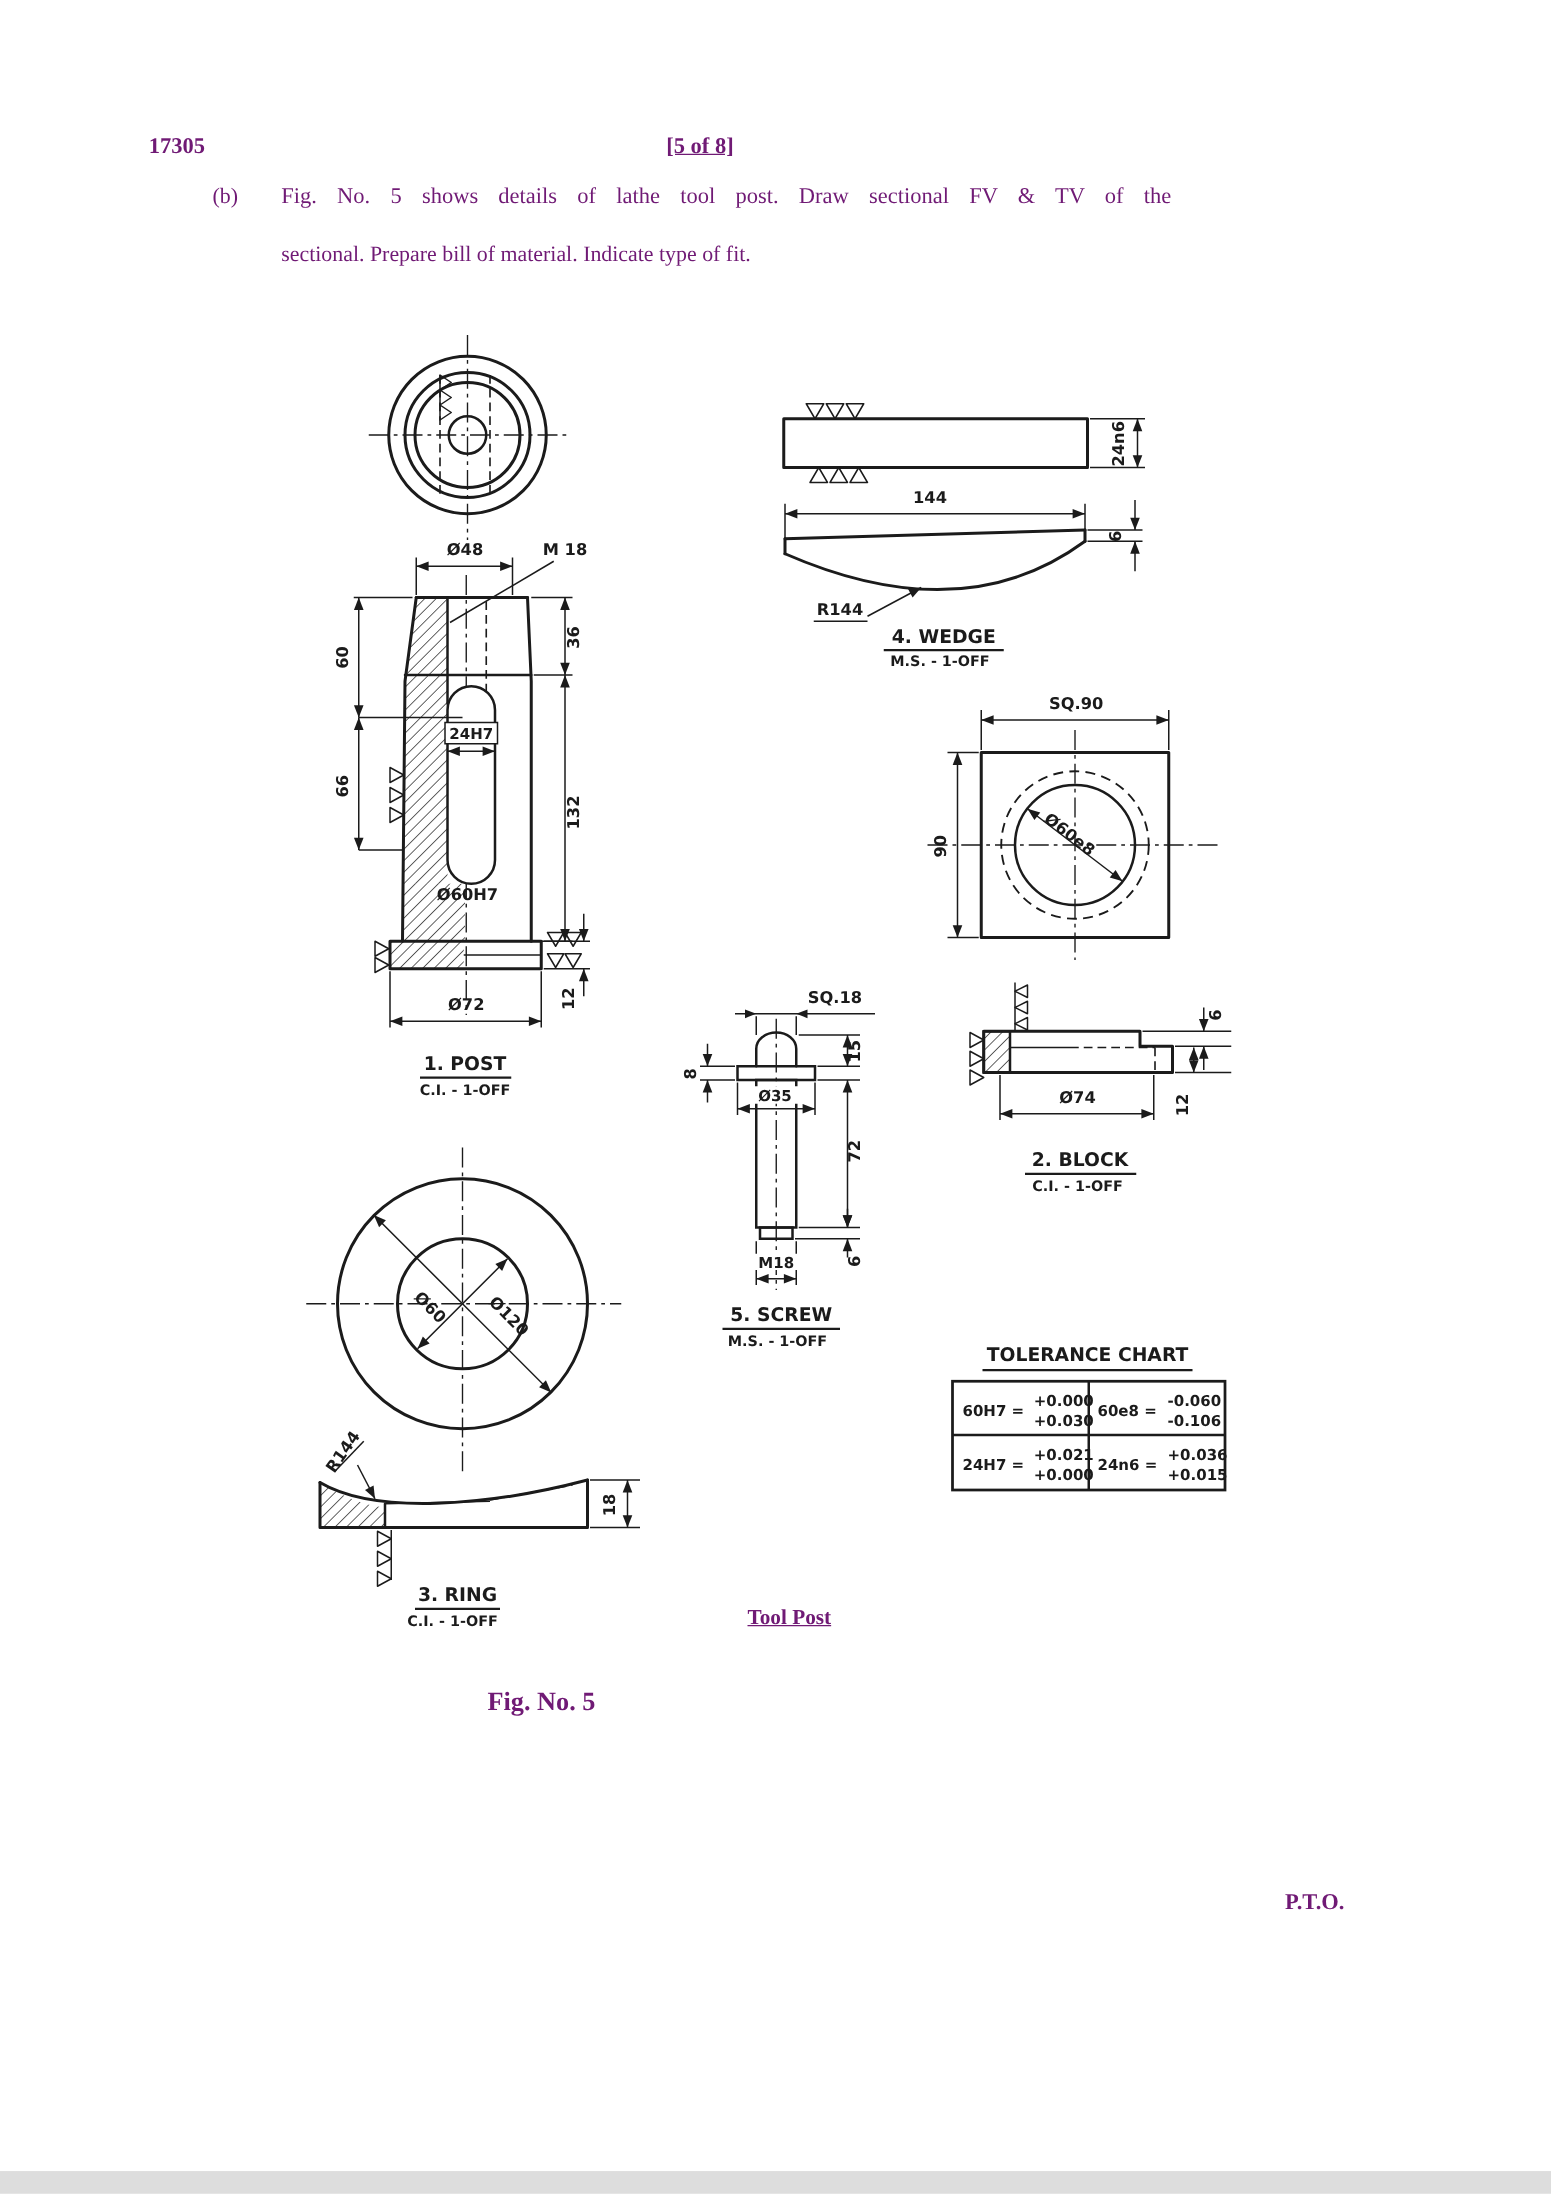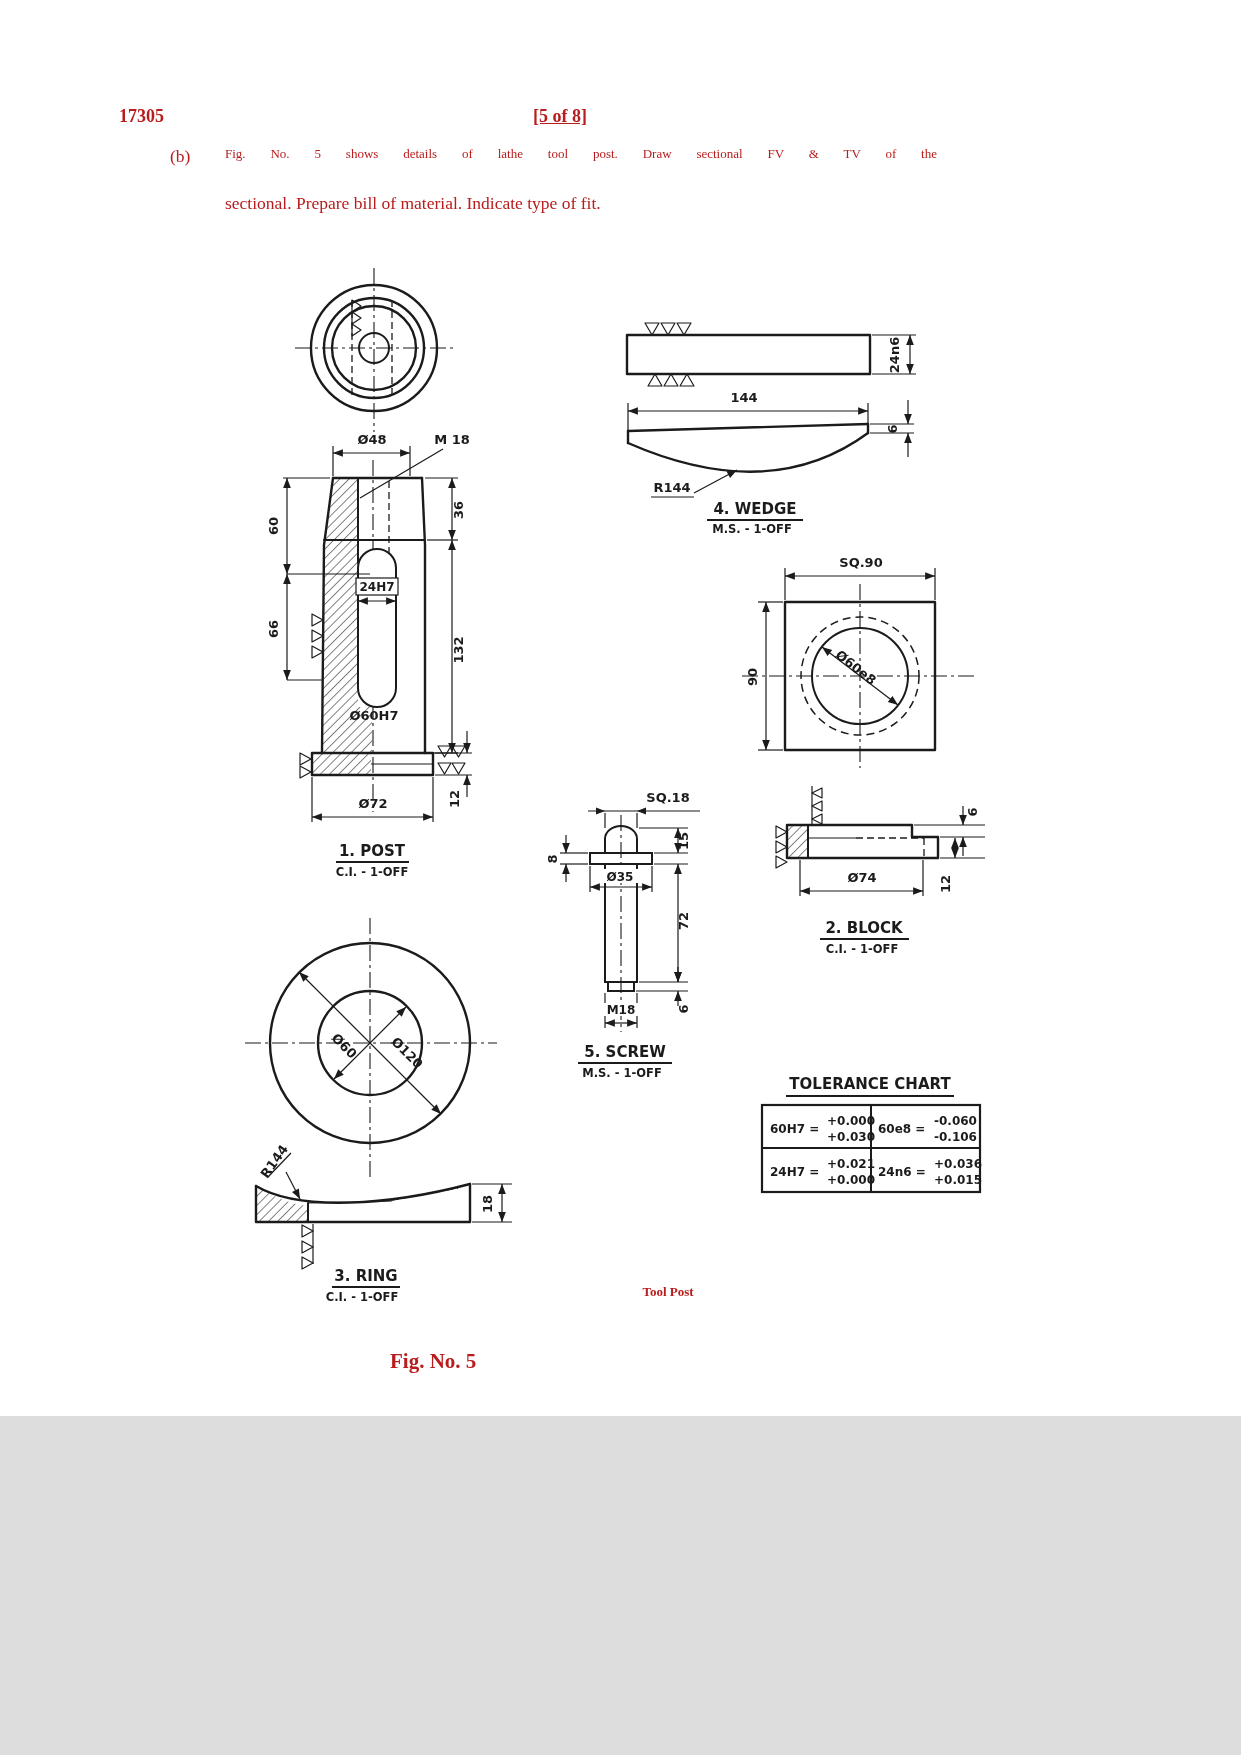--- a/index.html
+++ b/index.html
@@ -1,25 +1,25 @@
 <!DOCTYPE html>
 <html><head>
 <meta charset="utf-8">
 <style>
   html,body{margin:0;padding:0;background:#ddd;}
-  .page{position:relative;width:1241px;height:1416px;background:#ffffff;
-        font-family:"Liberation Serif",serif;color:#b91c1c;overflow:hidden;}
+  .page{position:relative;width:1241px;height:1737px;background:#ffffff;
+        font-family:"Liberation Serif",serif;color:#701a75;overflow:hidden;}
   .abs{position:absolute;}
   .code{left:119px;top:106px;font-size:18px;font-weight:bold;}
   .pagelabel{left:410px;top:106px;width:300px;text-align:center;font-size:18px;font-weight:bold;text-decoration:underline;}
   .qlabel{left:170px;top:146px;font-size:17.5px;}
-  .qline1{left:225px;top:146px;width:712px;font-size:13px;text-align:justify;text-align-last:justify;}
+  .qline1{left:225px;top:146px;width:712px;font-size:18px;text-align:justify;text-align-last:justify;}
   .qline2{left:225px;top:193px;font-size:17.5px;}
-  .toolpost{left:598px;top:1284px;width:140px;text-align:center;font-size:13px;font-weight:bold;
-            font-family:"Liberation Serif",serif;}
+  .toolpost{left:598px;top:1284px;width:140px;text-align:left;font-size:17px;font-weight:bold;
+            text-decoration:underline;font-family:"Liberation Serif",serif;}
   .figcap{left:390px;top:1349px;width:280px;text-align:left;font-size:21px;font-weight:bold;}
   .pto{left:1028px;top:1511px;font-size:18px;font-weight:bold;}
   svg{position:absolute;left:0;top:0;}
   svg text{font-family:"DejaVu Sans",sans-serif;font-weight:700;fill:#1b1b1b;font-size:13px;}
   svg text.tt{font-size:15px;}
   svg text.tm{font-size:11.5px;}
   svg text.ts{font-size:12px;}
   .o{fill:none;stroke:#1b1b1b;stroke-width:2.4;stroke-linecap:round;stroke-linejoin:round;}
   .o2{fill:none;stroke:#1b1b1b;stroke-width:2;stroke-linecap:round;}
   .d{fill:none;stroke:#1b1b1b;stroke-width:1.2;}

